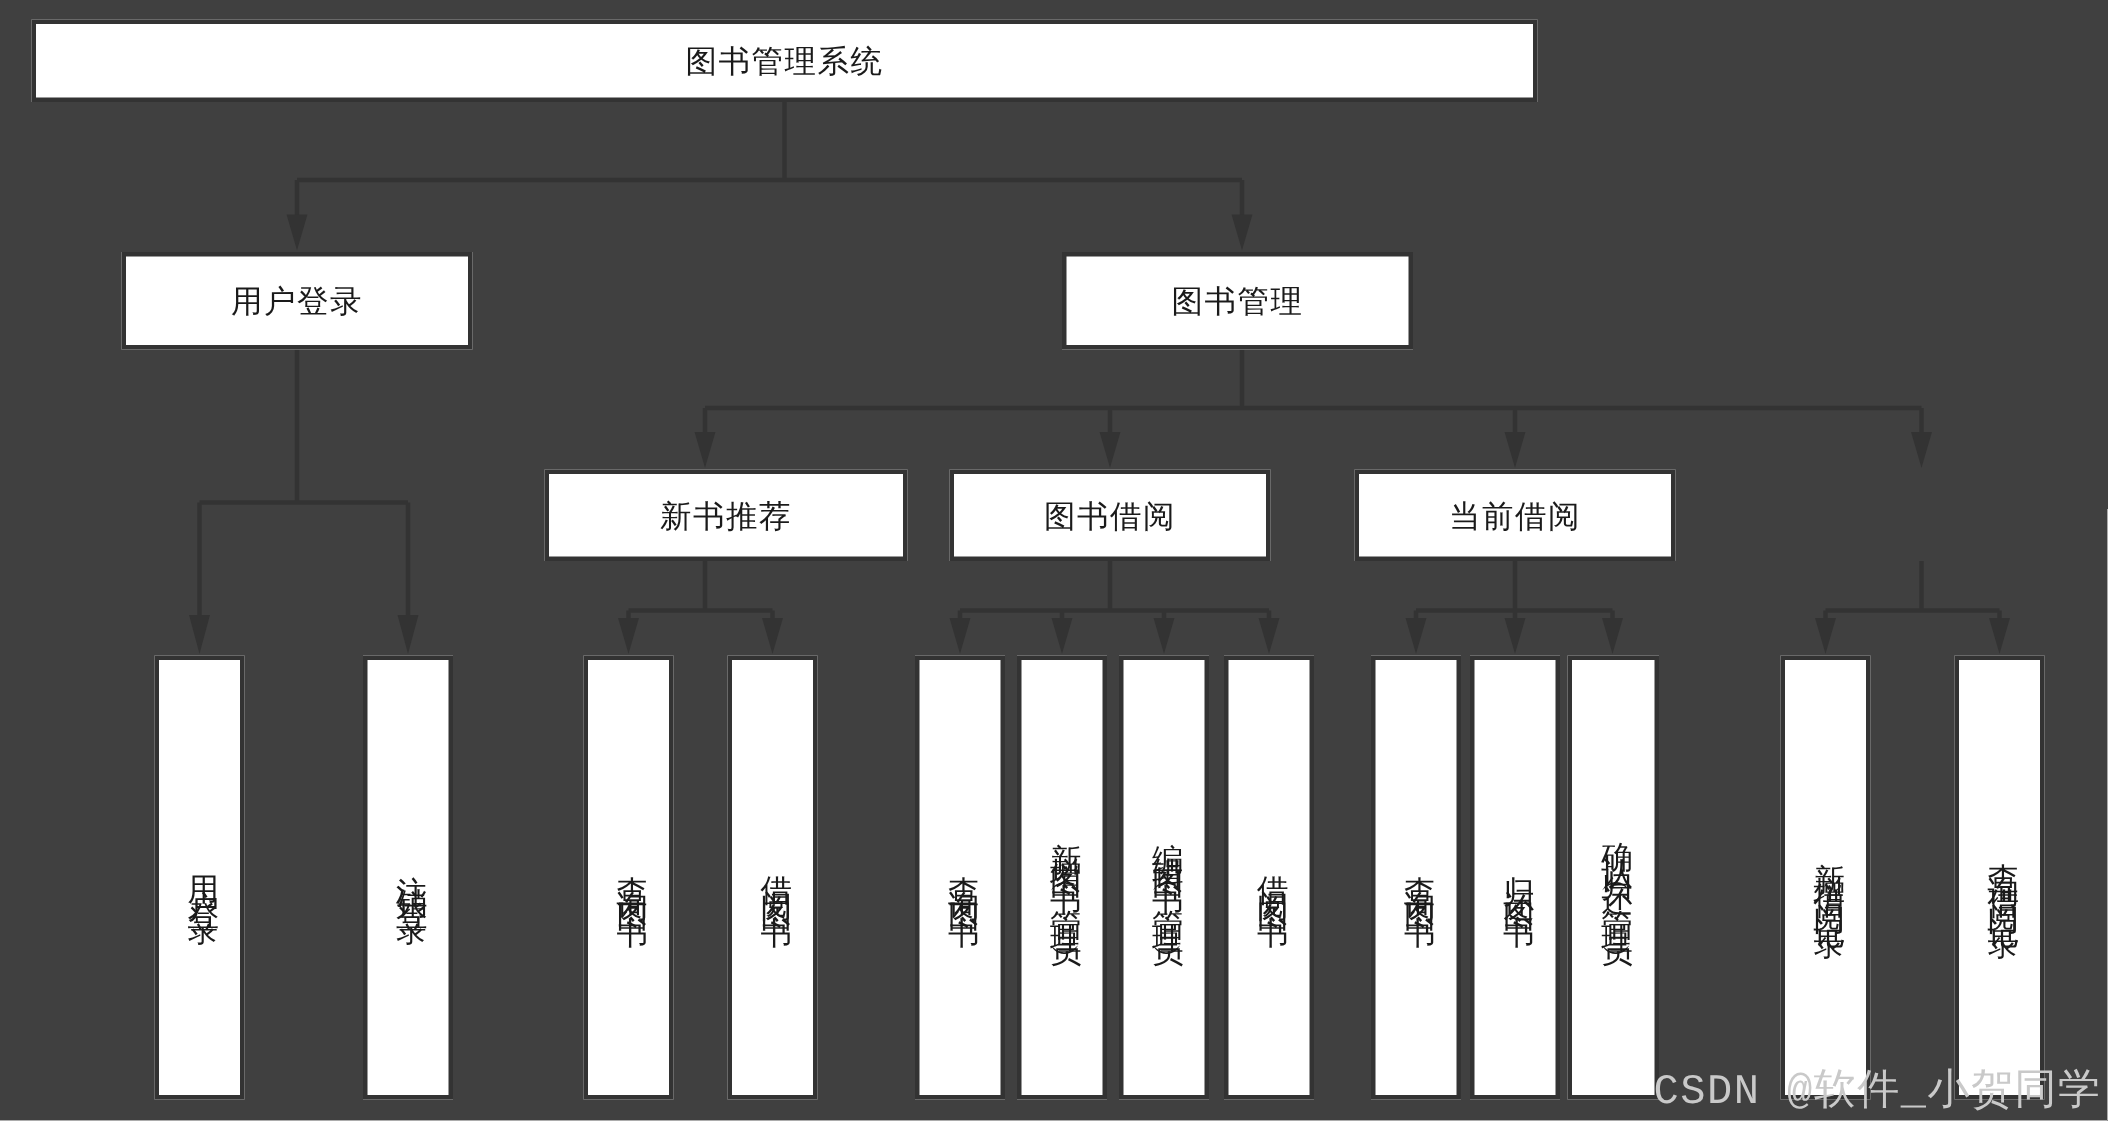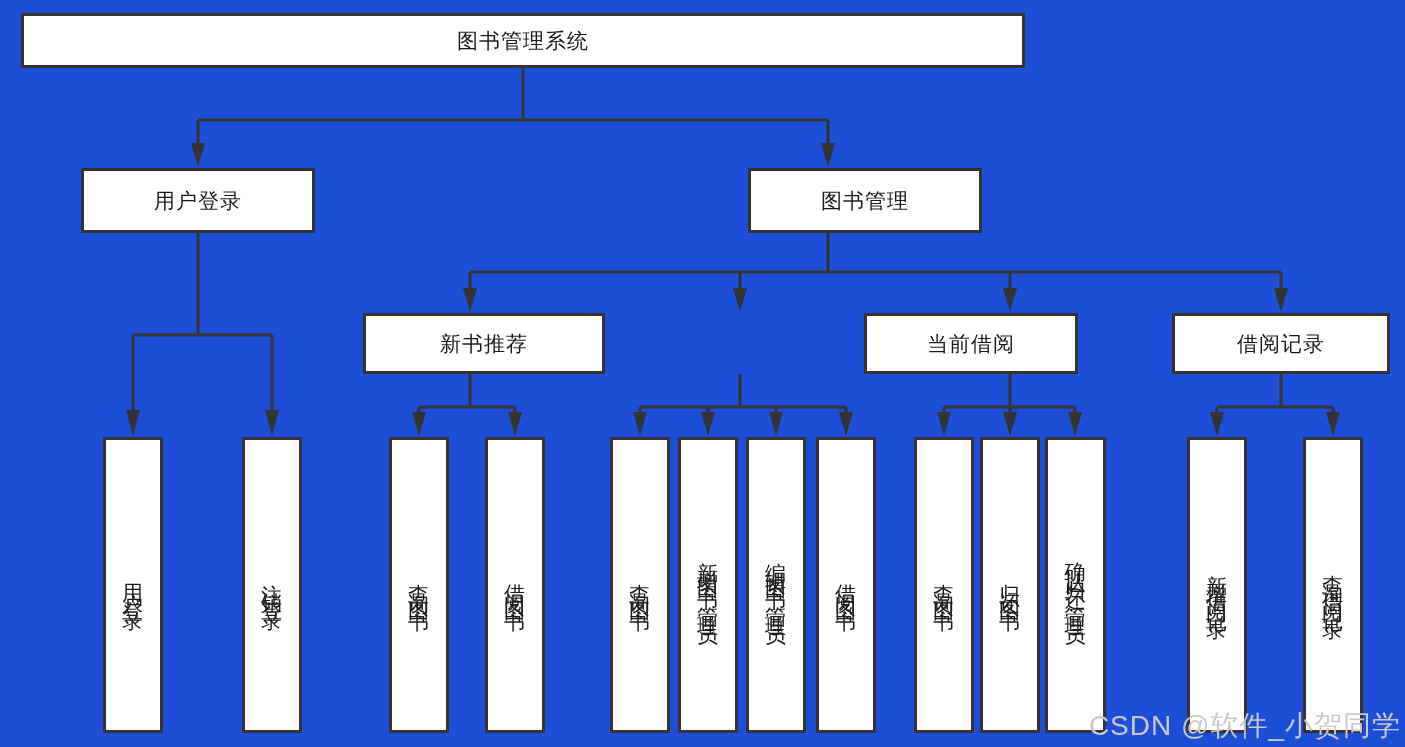--- a/index.html
+++ b/index.html
@@ -1,20 +1,20 @@
 <!DOCTYPE html>
 <html><head>
 <meta charset="utf-8">
 <style>
   html,body{margin:0;padding:0;background:#ffffff;}
   #canvas{
     position:relative;
     width:1405px;height:747px;
-    background:#1d4ed8;
-    font-family:Liberation Sans, sans-serif;
+    background:#404040;
+    font-family:Liberation Mono, monospace;
     overflow:hidden;
   }
   #wires{position:absolute;left:0;top:0;width:1405px;height:747px;}
   #wires path{stroke:#333333;stroke-width:3;fill:none;}
   #wires polygon{fill:#333333;stroke:none;}
   .box{
     position:absolute;
     box-sizing:border-box;
     background:#ffffff;
     border:3px solid #333333;
@@ -89,32 +89,32 @@
     </g>
   </svg>
 
   <div class="box h" style="left:21px;top:13px;width:1004px;height:55px">
     <span class="lbl">图书管理系统</span>
   </div>
 
   <div class="box h" style="left:81px;top:168px;width:234px;height:65px">
     <span class="lbl">用户登录</span>
   </div>
-  <div class="box h" style="left:748px;top:168px;width:234px;height:65px">
+  <div class="box h" style="left:708px;top:168px;width:234px;height:65px">
     <span class="lbl">图书管理</span>
   </div>
 
   <div class="box h" style="left:363px;top:313px;width:242px;height:61px">
     <span class="lbl">新书推荐</span>
   </div>
-  <div class="box h" style="left:864px;top:313px;width:214px;height:61px">
+  <div class="box h" style="left:633px;top:313px;width:214px;height:61px">
+    <span class="lbl">图书借阅</span>
+  </div>
+  <div class="box h" style="left:903px;top:313px;width:214px;height:61px">
     <span class="lbl">当前借阅</span>
-  </div>
-  <div class="box h" style="left:1172px;top:313px;width:218px;height:61px">
-    <span class="lbl">借阅记录</span>
   </div>
 
   <div class="box v" style="left:103px;top:437px;width:60px;height:296px">
     <span class="lbl">用户登录</span>
   </div>
   <div class="box v" style="left:242px;top:437px;width:60px;height:296px">
     <span class="lbl">注销登录</span>
   </div>
 
   <div class="box v" style="left:389px;top:437px;width:60px;height:296px">

